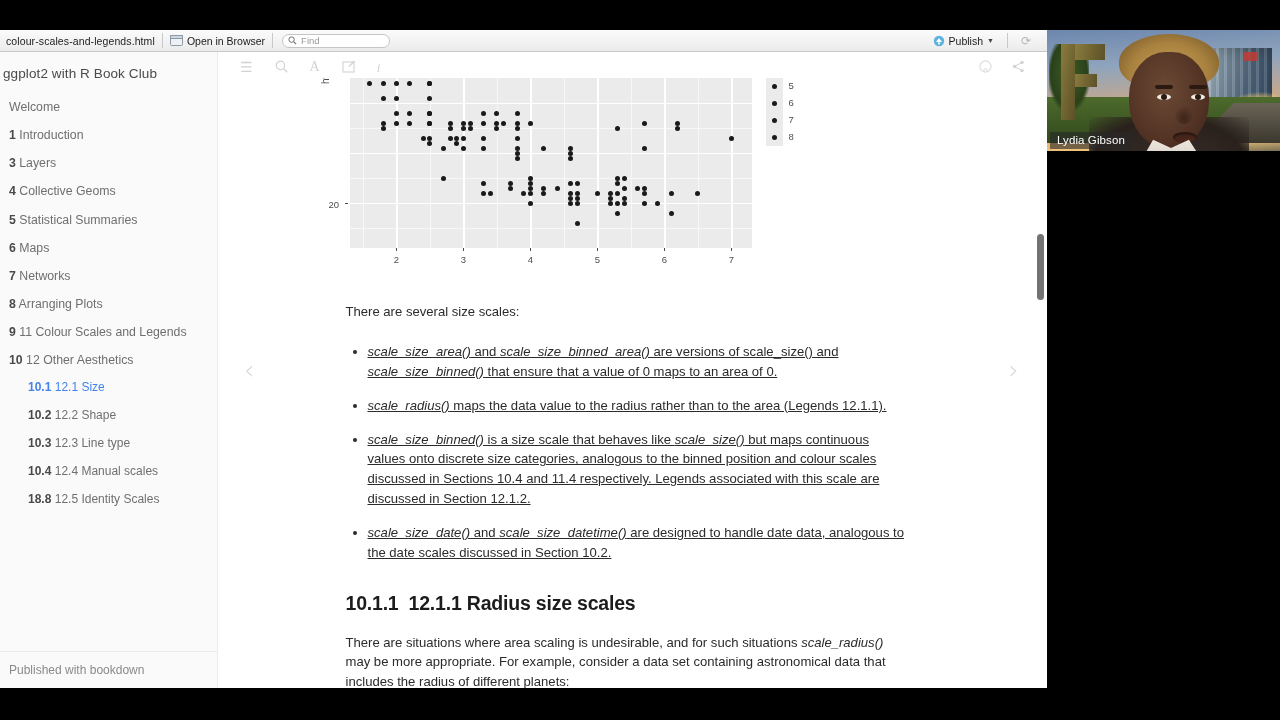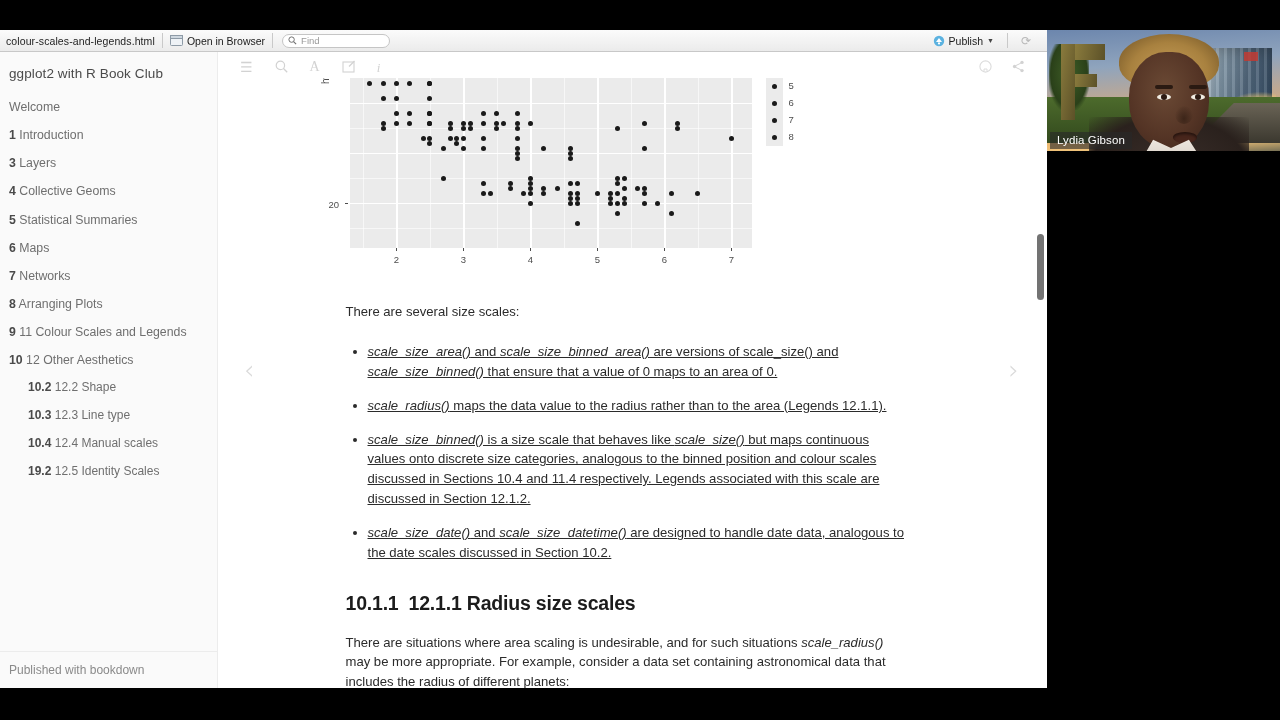--- a/index.html
+++ b/index.html
@@ -53,21 +53,21 @@
   
   .book-sidebar {
     width: 218px; flex: 0 0 218px;
     background: #fafafa;
     border-right: 1px solid #ececec;
     padding: 0;
     position: relative;
     font-size: 12.5px;
   }
   .book-title {
-    padding: 14px 14px 12px 9px;
+    padding: 14px 14px 12px 3px;
     font-size: 13.5px; color: #4a4a4a;
     letter-spacing: .1px;
   }
   .toc { list-style: none; padding: 0 0 0 9px; margin: 0; }
   .toc li { padding: 7px 4px 7px 0; font-size: 12.3px; color: #6f6f6f; cursor: pointer; line-height: 1.15; }
   .toc li .num { font-weight: bold; color: #4a4a4a; }
   .toc li.sub { padding-left: 19px; font-size: 12px; }
   .toc li.active { color: #4582ec; }
   .toc li.active .num { color: #4582ec; }
   .book-footer {
@@ -308,24 +308,25 @@
             <li class=""><span>Welcome</span></li>
             <li class=""><span class="num">1</span> <span>Introduction</span></li>
             <li class=""><span class="num">3</span> <span>Layers</span></li>
             <li class=""><span class="num">4</span> <span>Collective Geoms</span></li>
             <li class=""><span class="num">5</span> <span>Statistical Summaries</span></li>
             <li class=""><span class="num">6</span> <span>Maps</span></li>
             <li class=""><span class="num">7</span> <span>Networks</span></li>
             <li class=""><span class="num">8</span> <span>Arranging Plots</span></li>
             <li class=""><span class="num">9</span> <span>11 Colour Scales and Legends</span></li>
             <li class=""><span class="num">10</span> <span>12 Other Aesthetics</span></li>
+            <li class="sub active"><span class="num">10.1</span> <span>12.1 Size</span></li>
             <li class="sub "><span class="num">10.2</span> <span>12.2 Shape</span></li>
             <li class="sub "><span class="num">10.3</span> <span>12.3 Line type</span></li>
             <li class="sub "><span class="num">10.4</span> <span>12.4 Manual scales</span></li>
-            <li class="sub "><span class="num">19.2</span> <span>12.5 Identity Scales</span></li>
+            <li class="sub "><span class="num">18.8</span> <span>12.5 Identity Scales</span></li>
           </ul>
         <div class="book-footer">Published with bookdown</div>
       </div>
 
       <div class="book-main">
 
         <div class="book-header">
           <div class="bh-icons">
             <span class="bh-icon">☰</span>
             <span class="bh-icon">

